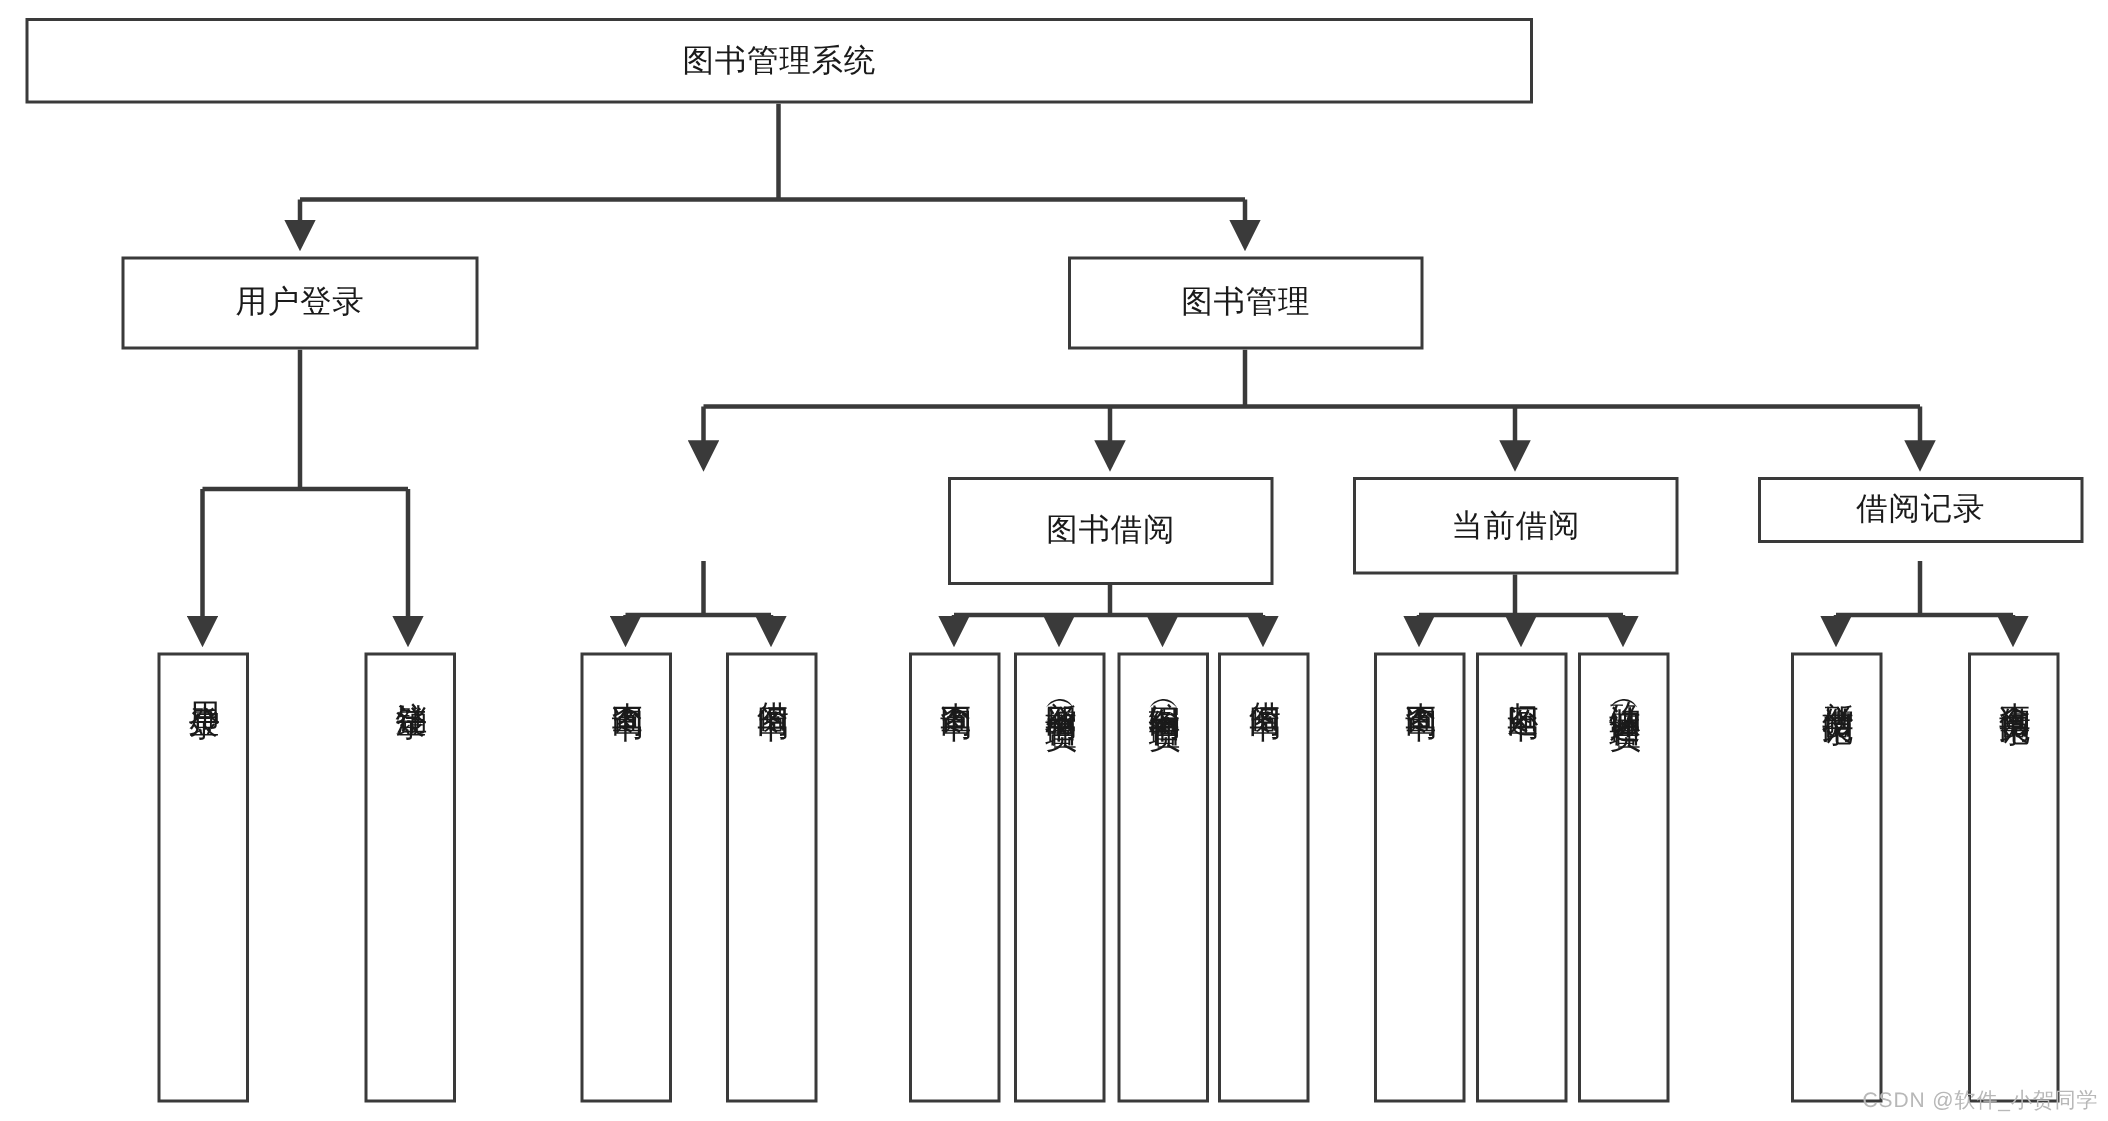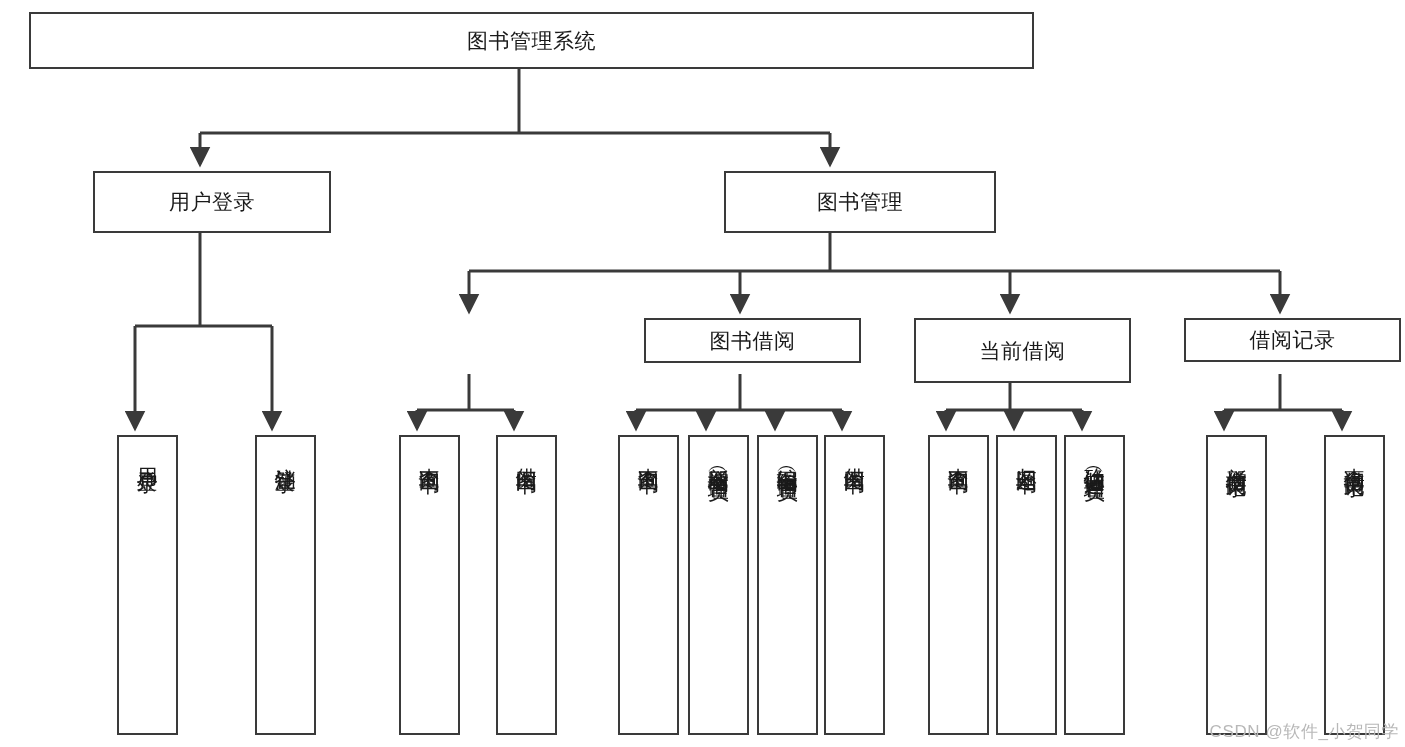--- a/index.html
+++ b/index.html
@@ -27,21 +27,20 @@
   }
   .node {
     position: absolute;
     box-sizing: border-box;
     border: 2px solid #3a3a3a;
     background: #ffffff;
     display: flex;
     align-items: center;
     justify-content: center;
     color: #1a1a1a;
-    margin-left: 12px;
   }
   .node .lbl {
     line-height: 1.12;
     text-align: center;
     letter-spacing: 0.5px;
     white-space: pre-line;
   }
   .node.horiz .lbl {
     font-size: 21px;
   }
@@ -55,21 +54,21 @@
     text-orientation: upright;
     font-size: 21px;
     line-height: 1.22;
     letter-spacing: 2px;
     white-space: nowrap;
   }
   .watermark {
     position: absolute;
     right: 6px;
     bottom: 4px;
-    font-size: 17px;
+    font-size: 14px;
     color: #b8b8b8;
     letter-spacing: 0.6px;
     white-space: nowrap;
   }
 </style>
 </head>
 <body>
 
 <div id="canvas">
 
@@ -123,25 +122,25 @@
     </g>
   </svg>
 
   <div class="node horiz" style="left:17px; top:12px; width:1005px; height:57px;">
     <span class="lbl">图书管理系统</span>
   </div>
 
   <div class="node horiz" style="left:81px; top:171px; width:238px; height:62px;">
     <span class="lbl">用户登录</span>
   </div>
-  <div class="node horiz" style="left:712px; top:171px; width:272px; height:62px;">
+  <div class="node horiz" style="left:712px; top:171px; width:237px; height:62px;font-family:Liberation Serif, serif;">
     <span class="lbl">图书管理</span>
   </div>
 
-  <div class="node horiz" style="left:632px; top:318px; width:217px; height:45px;">
+  <div class="node horiz" style="left:632px; top:318px; width:217px; height:72px;">
     <span class="lbl">图书借阅</span>
   </div>
   <div class="node horiz" style="left:902px; top:318px; width:217px; height:65px;">
     <span class="lbl">当前借阅</span>
   </div>
   <div class="node horiz" style="left:1172px; top:318px; width:217px; height:44px;">
     <span class="lbl">借阅记录</span>
   </div>
 
   <div class="node vert" style="left:105px; top:435px; width:61px; height:300px;">

